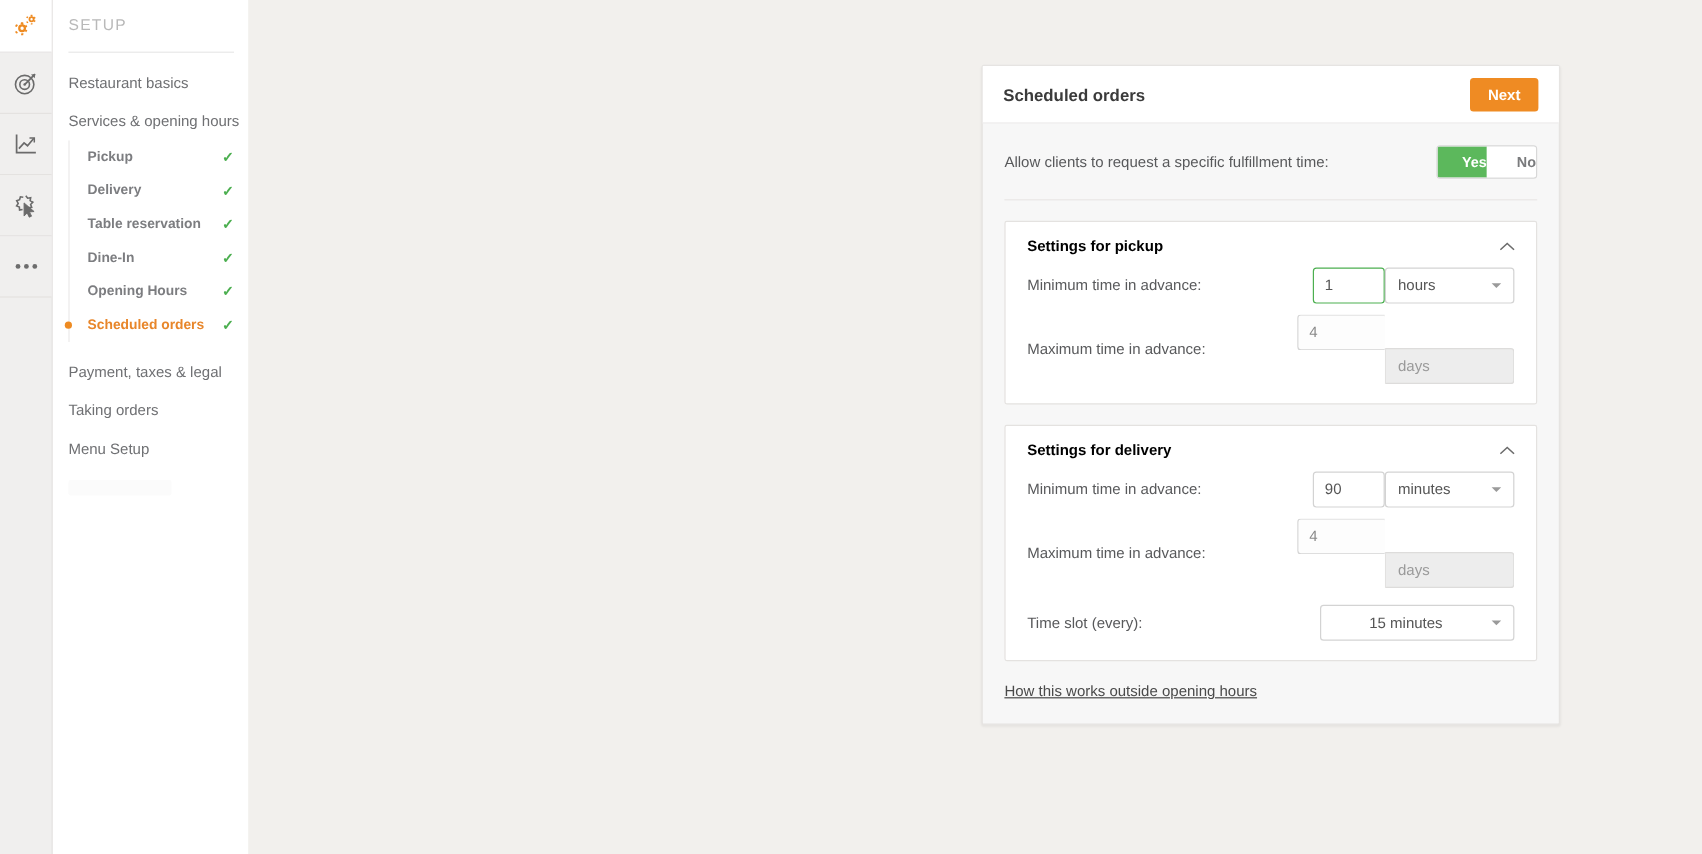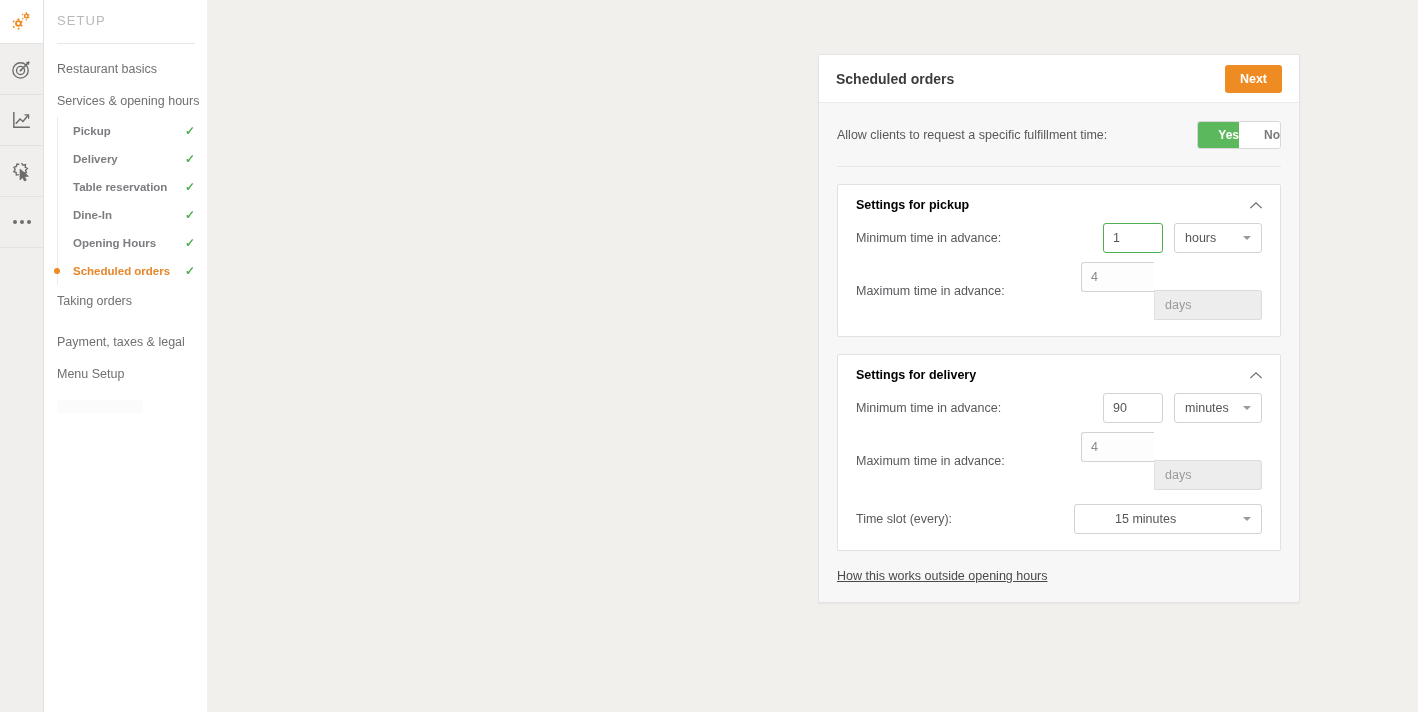--- a/index.html
+++ b/index.html
@@ -139,26 +139,26 @@
   .fctrl { display: flex; align-items: center; }
 
   .inp {
     width: 60px; height: 30px; border: 1px solid #d3d3d3; border-radius: 3px;
     background: #ffffff; font-size: 12.5px; color: #555; padding: 0 9px;
     font-family: "Liberation Sans", sans-serif; outline: none;
   }
   .inp.focused { border: 1px solid #4caf50; }
 
   .sel {
-    width: 88px; height: 30px; border: 1px solid #d3d3d3; border-radius: 3px;
+    width: 108px; height: 30px; border: 1px solid #d3d3d3; border-radius: 3px;
     background: #ffffff; font-size: 12.5px; color: #555;
-    margin-left: 11px; display: flex; align-items: center;
+    display: flex; align-items: center;
     padding: 0 10px; justify-content: space-between; cursor: pointer;
   }
-  .sel.wide { width: 188px; margin-left: 0; padding-left: 40px; }
+  .sel.wide { width: 162px; margin-left: 0; padding-left: 40px; }
   .caret {
     width: 0; height: 0;
     border-left: 4px solid transparent; border-right: 4px solid transparent;
     border-top: 4px solid #9a9a9a;
   }
 
   .grp { display: flex; }
   .grp .inp {
     border-radius: 3px 0 0 3px; background: #fdfdfd; color: #8a8a8a;
     border-right: none; width: 73px;
@@ -272,22 +272,22 @@
           <span>Opening Hours</span>
           <span class="check">✓</span>
         </div>
         <div class="subnav-item active">
           <span class="bullet"></span>
           <span>Scheduled orders</span>
           <span class="check">✓</span>
         </div>
       </div>
 
+      <div class="nav-item" style="margin-top:9px">Payment, taxes &amp; legal</div>
       <div class="nav-item">Taking orders</div>
-      <div class="nav-item" style="margin-top:9px">Payment, taxes &amp; legal</div>
       <div class="nav-item">Menu Setup</div>
       <div class="ghost"></div>
     </div>
   </div>
 
   <div class="main">
 
     <div class="card">
 
       <div class="card-head">

